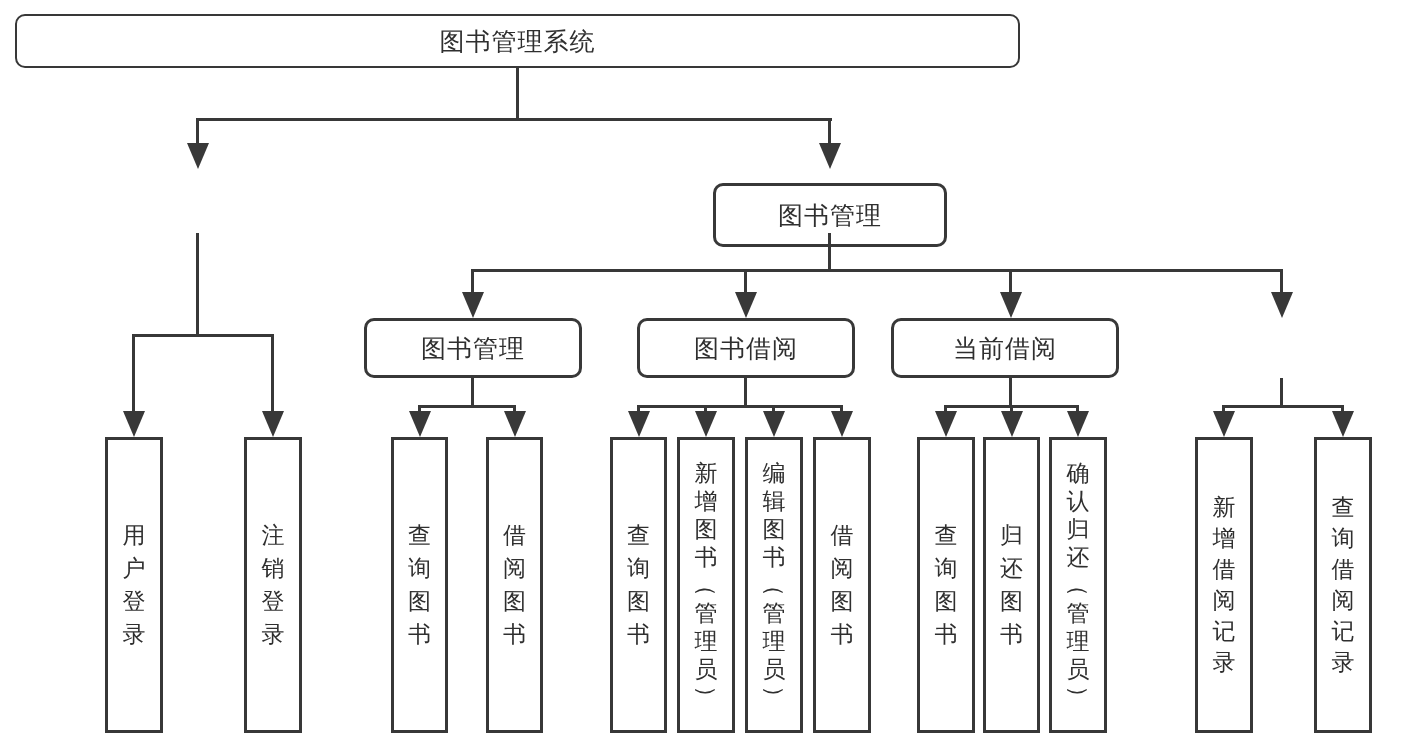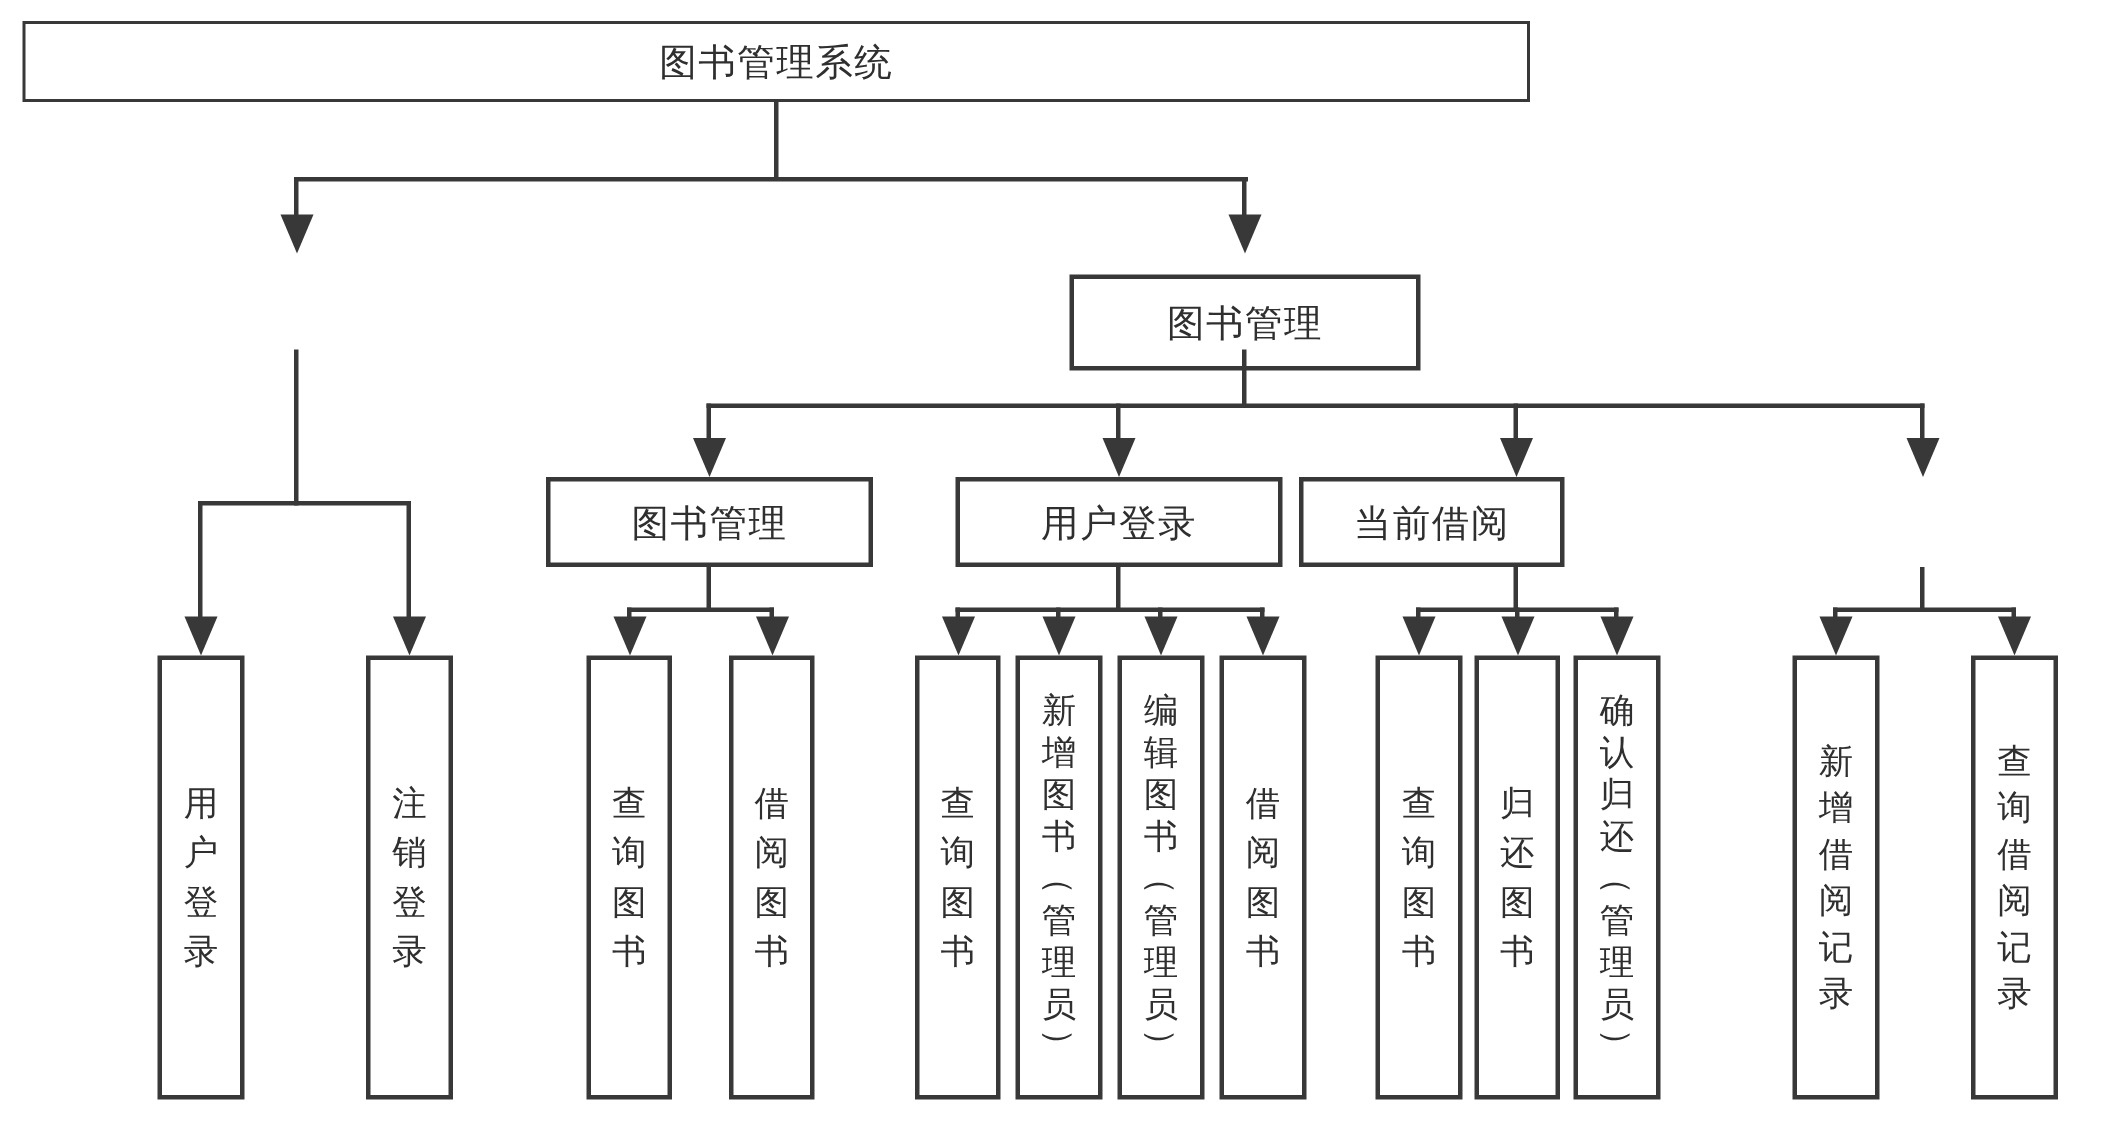--- a/index.html
+++ b/index.html
@@ -21,21 +21,21 @@
     position:absolute;
     box-sizing:border-box;
     border:3px solid var(--line);
     background:#fff;
     display:flex;
     align-items:center;
     justify-content:center;
     text-align:center;
     color:var(--text);
   }
-  .hnode{font-size:25px;letter-spacing:1px;white-space:nowrap;}
+  .hnode{font-size:25px;letter-spacing:1px;white-space:nowrap;border-radius:10px;}
   .root{border-width:2px;}
   .leaf{top:437px;height:296px;font-size:23px;}
   .vtext{display:block;}
   .vchar{display:block;text-align:center;}
   .rot{transform:rotate(90deg);}
   .lh-lg .vchar{line-height:33px;}
   .lh-md .vchar{line-height:31px;}
   .lh-sm .vchar{line-height:28px;}
   .vl,.hl{position:absolute;background:var(--line);}
   .vl{width:3px;}
@@ -67,23 +67,23 @@
   </div>
 
   <div class="box hnode" style="left:713px;top:183px;width:234px;height:64px">
     <span>图书管理</span>
   </div>
 
   <div class="box hnode" style="left:364px;top:318px;width:218px;height:60px">
     <span>图书管理</span>
   </div>
   <div class="box hnode" style="left:637px;top:318px;width:218px;height:60px">
-    <span>用户登录</span>
-  </div>
-  <div class="box hnode" style="left:866px;top:318px;width:177px;height:60px">
+    <span>图书借阅</span>
+  </div>
+  <div class="box hnode" style="left:891px;top:318px;width:228px;height:60px">
     <span>当前借阅</span>
   </div>
 
   <div class="box leaf lh-lg" style="left:105px;width:58px">
     <span class="vtext">
         <span class="vchar">用</span>
         <span class="vchar">户</span>
         <span class="vchar">登</span>
         <span class="vchar">录</span>
       </span>

